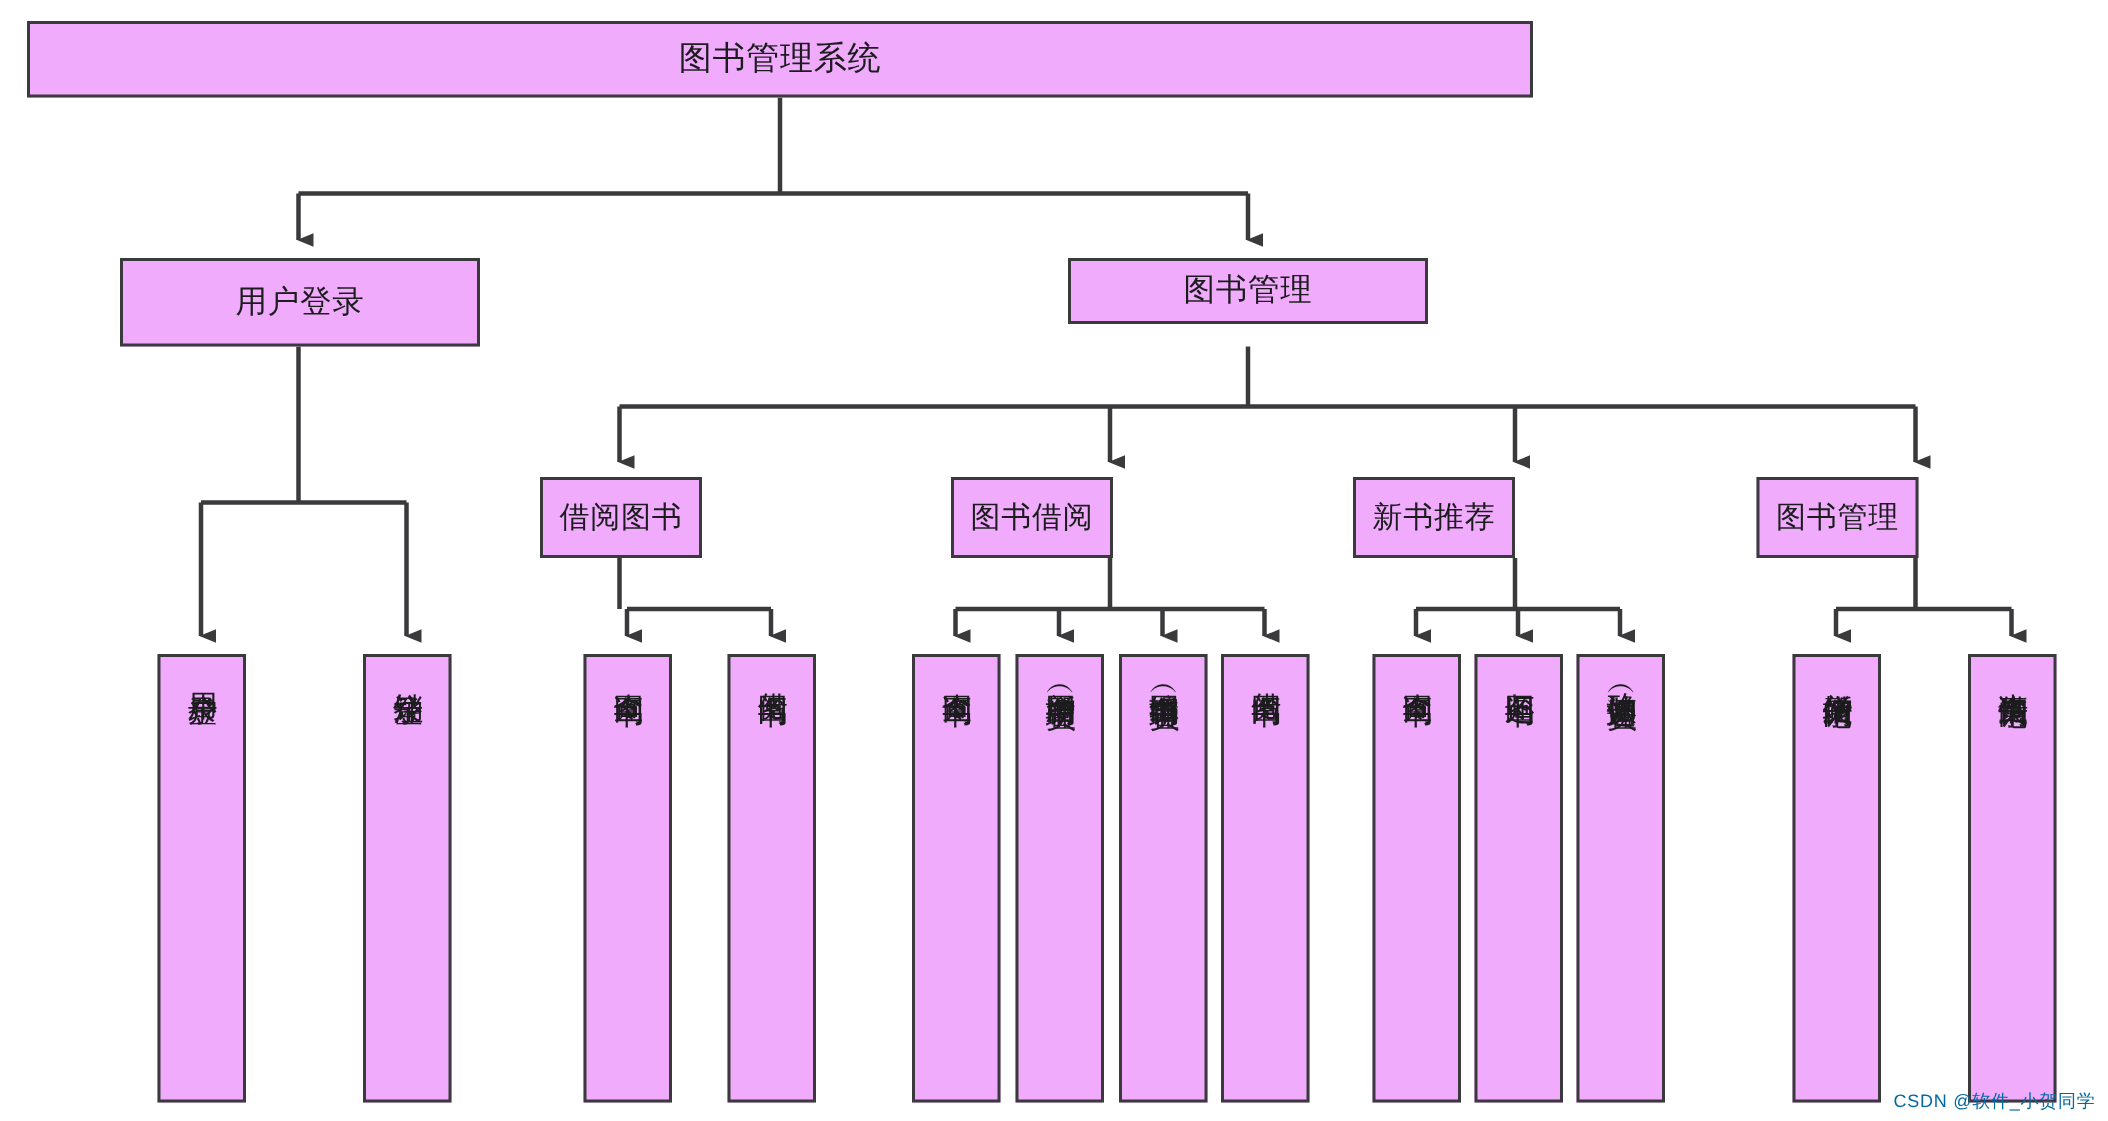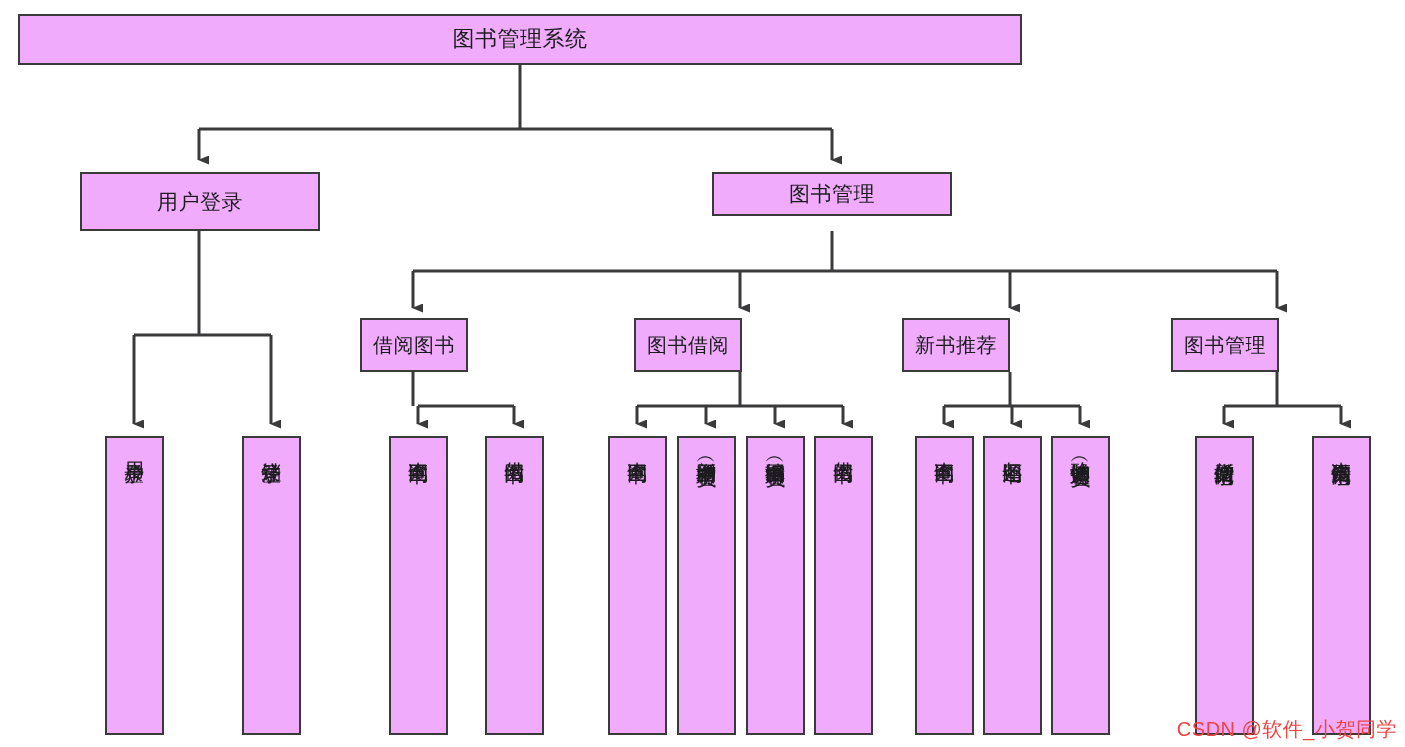--- a/index.html
+++ b/index.html
@@ -56,22 +56,22 @@
     text-orientation: upright;
     font-size: 20px;
     line-height: 1.12;
     letter-spacing: 1px;
     white-space: nowrap;
   }
   #watermark {
     position: absolute;
     right: 8px;
     bottom: 4px;
-    font-size: 20px;
-    color: #ef4444;
+    font-size: 12px;
+    color: #0369a1;
     white-space: nowrap;
     letter-spacing: 0.5px;
   }
 </style>
 </head>
 <body>
 
 <div id="diagram-canvas">
 
   <svg id="edge-layer" viewBox="0 0 1405 747" xmlns="http://www.w3.org/2000/svg">

